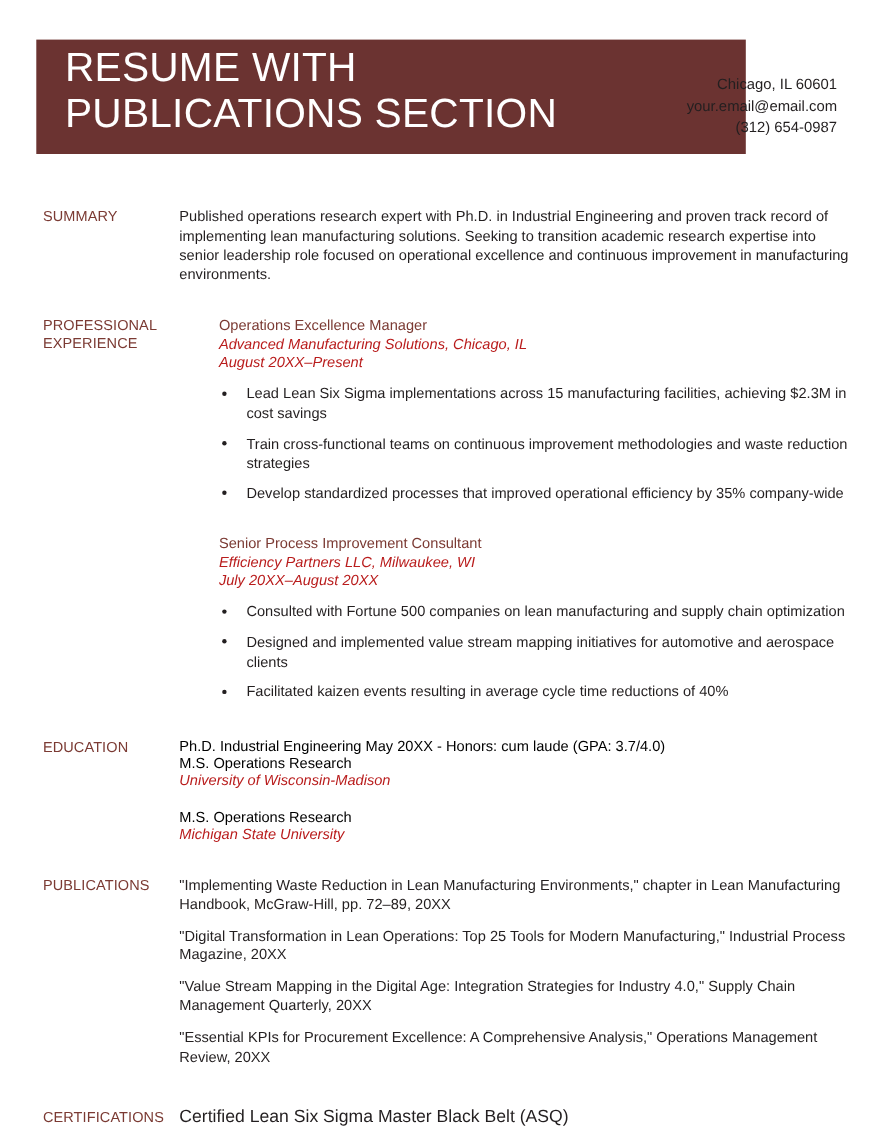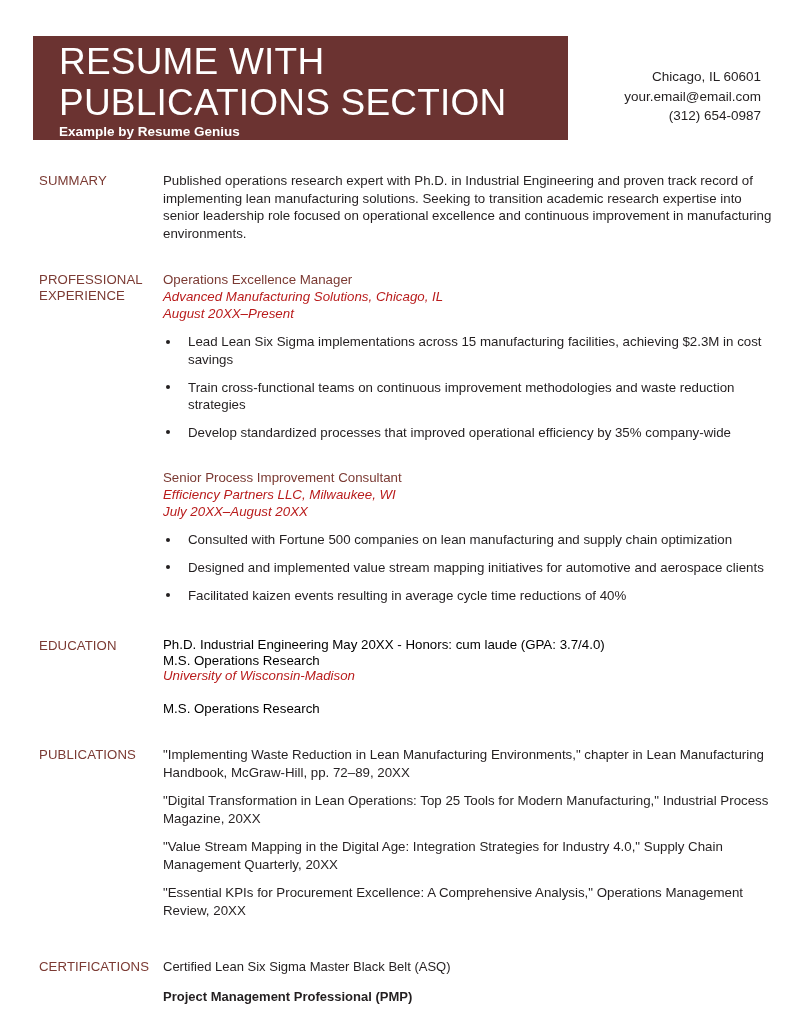--- a/index.html
+++ b/index.html
@@ -26,21 +26,21 @@
   
   .header {
     position: relative;
     height: 118px;
     margin: 36px 0 0 0;
   }
   .banner {
     position: absolute;
     left: 33px;
     top: 0;
-    width: 535px;
+    width: 645px;
     height: 104px;
     background: #6b3331;
     box-sizing: border-box;
     padding: 5px 0 0 26px;
   }
   .banner-title {
     color: #ffffff;
     font-size: 37px;
     font-weight: 300;
     line-height: 41px;
@@ -141,44 +141,43 @@
 
   .pub-item {
     margin-bottom: 11px;
     font-size: 13.3px;
     line-height: 17.6px;
   }
   .pub-item:last-child { margin-bottom: 0; }
 
   .cert-item {
     margin-bottom: 13px;
-    font-size: 13px;
+    font-size: 16px;
     line-height: 17px;
   }
   .cert-item:last-child { margin-bottom: 0; font-weight: bold; }
 
-  .sp-summary { margin-top: 18px; }
-  .sp-exp     { margin-top: 29px; }
+  .sp-summary { margin-top: 34px; }
+  .sp-exp     { margin-top: 29px; gap: 36px; }
   .sp-edu     { margin-top: 33px; }
   .sp-pub     { margin-top: 29px; }
   .sp-cert    { margin-top: 38px; }
 
   .job-gap { height: 28px; }
   .edu-gap { height: 17px; }
 </style>
 </head>
 <body>
 
 <div class="page">
 
   <div class="header">
     <div class="banner">
       <div class="banner-title">RESUME WITH
 PUBLICATIONS SECTION</div>
-      <div class="banner-sub">Example by Resume Genius</div>
     </div>
     <div class="contact">
       <div>Chicago, IL 60601</div>
       <div>your.email@email.com</div>
       <div>(312) 654-0987</div>
     </div>
   </div>
 
   <div class="section sp-summary">
     <div class="sec-label">SUMMARY</div>
@@ -223,20 +222,21 @@
     <div class="sec-label">EDUCATION</div>
     <div class="sec-body">
       <div class="edu-entry">
         <div class="edu-line">Ph.D. Industrial Engineering May 20XX - Honors: cum laude (GPA: 3.7/4.0)</div>
         <div class="edu-line">M.S. Operations Research</div>
         <div class="edu-school">University of Wisconsin-Madison</div>
       </div>
       <div class="edu-gap"></div>
       <div class="edu-entry">
         <div class="edu-line">M.S. Operations Research</div>
+        <div class="edu-school">Michigan State University</div>
       </div>
     </div>
   </div>
 
   <div class="section sp-pub">
     <div class="sec-label">PUBLICATIONS</div>
     <div class="sec-body">
       <div class="pub-item">"Implementing Waste Reduction in Lean Manufacturing Environments," chapter in Lean Manufacturing Handbook, McGraw-Hill, pp. 72–89, 20XX</div>
       <div class="pub-item">"Digital Transformation in Lean Operations: Top 25 Tools for Modern Manufacturing," Industrial Process Magazine, 20XX</div>
       <div class="pub-item">"Value Stream Mapping in the Digital Age: Integration Strategies for Industry 4.0," Supply Chain Management Quarterly, 20XX</div>

